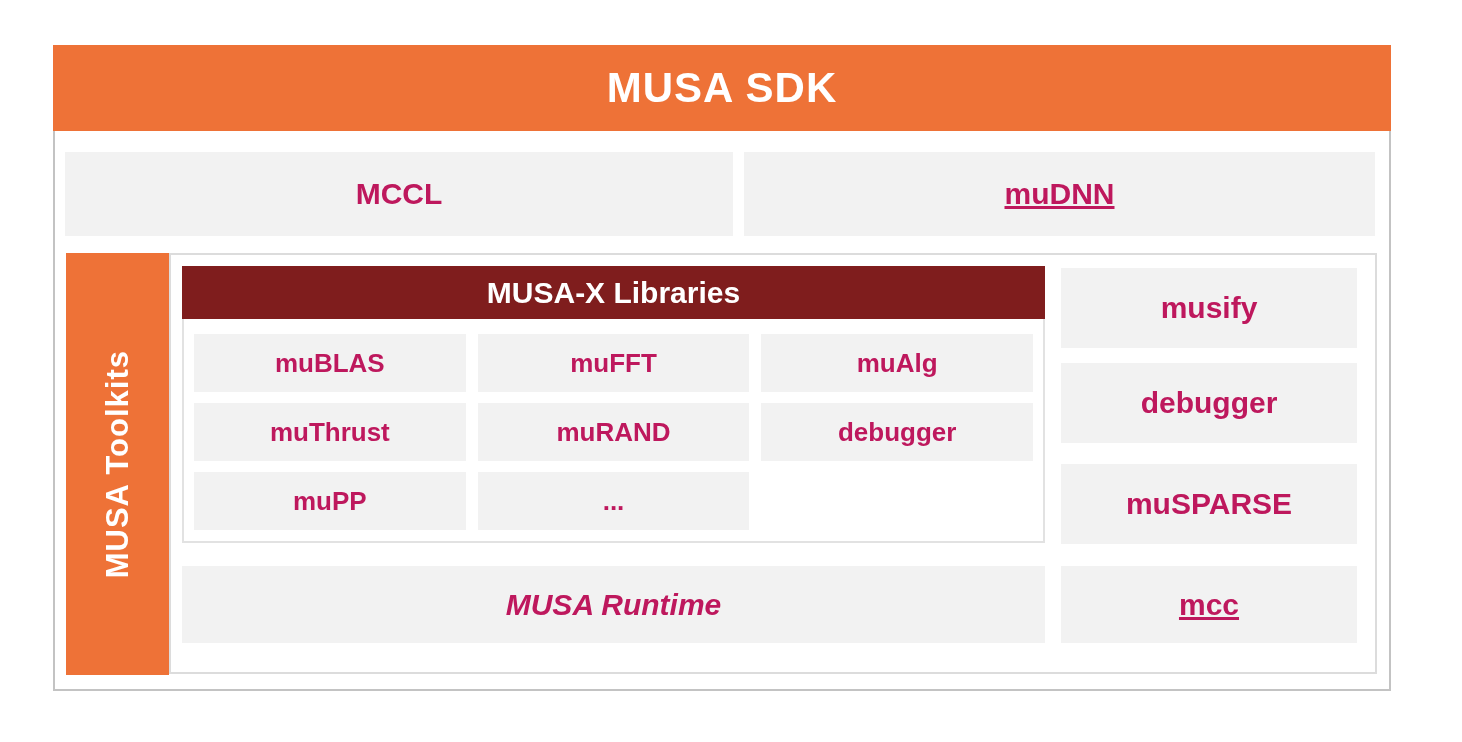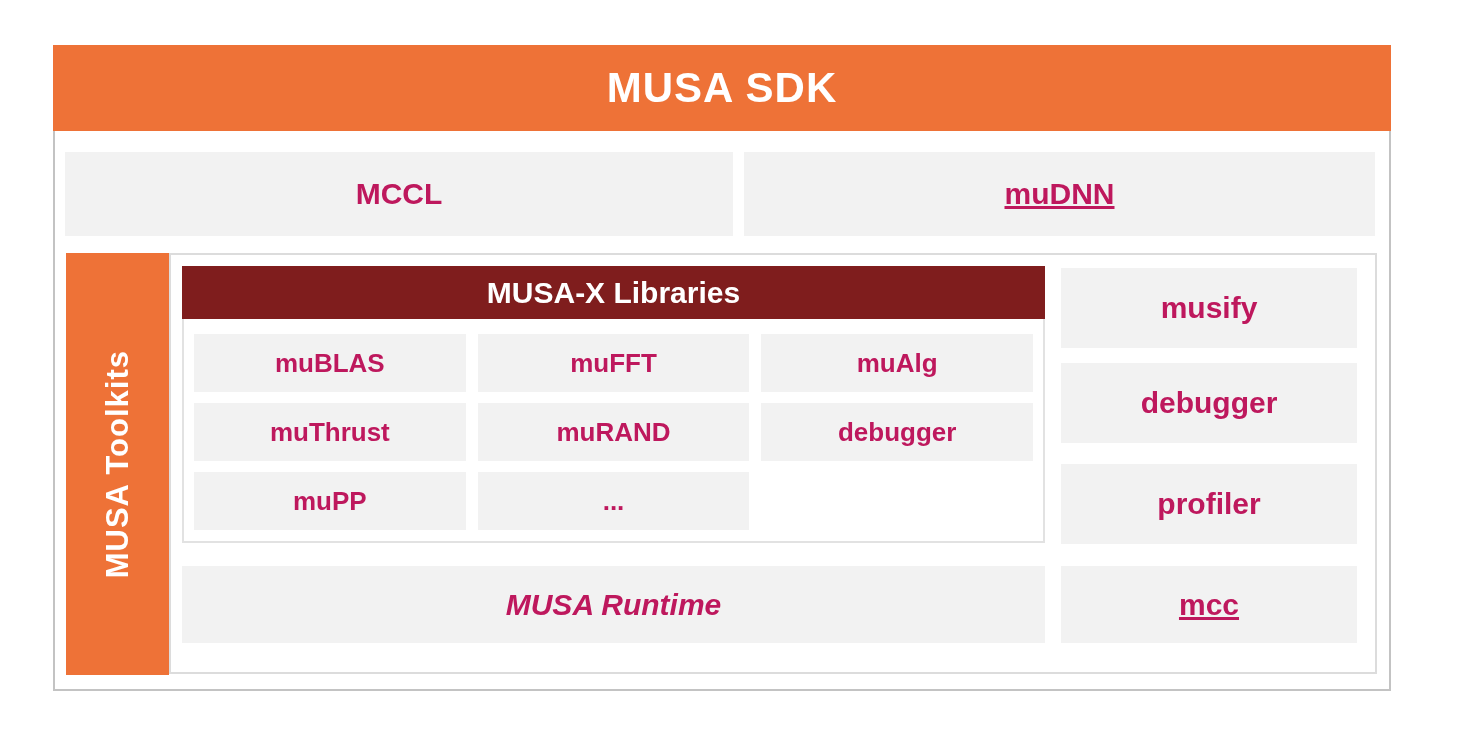--- a/index.html
+++ b/index.html
@@ -169,21 +169,21 @@
         </div>
       </div>
 
       <div class="gray-box box-musify">
         <span>musify</span>
       </div>
       <div class="gray-box box-debugger">
         <span>debugger</span>
       </div>
       <div class="gray-box box-profiler">
-        <span>profiler</span>
+        <span>muSPARSE</span>
       </div>
 
       <div class="gray-box box-runtime">
         <span>MUSA Runtime</span>
       </div>
       <div class="gray-box box-mcc">
         <span>mcc</span>
       </div>
 
     </div>

